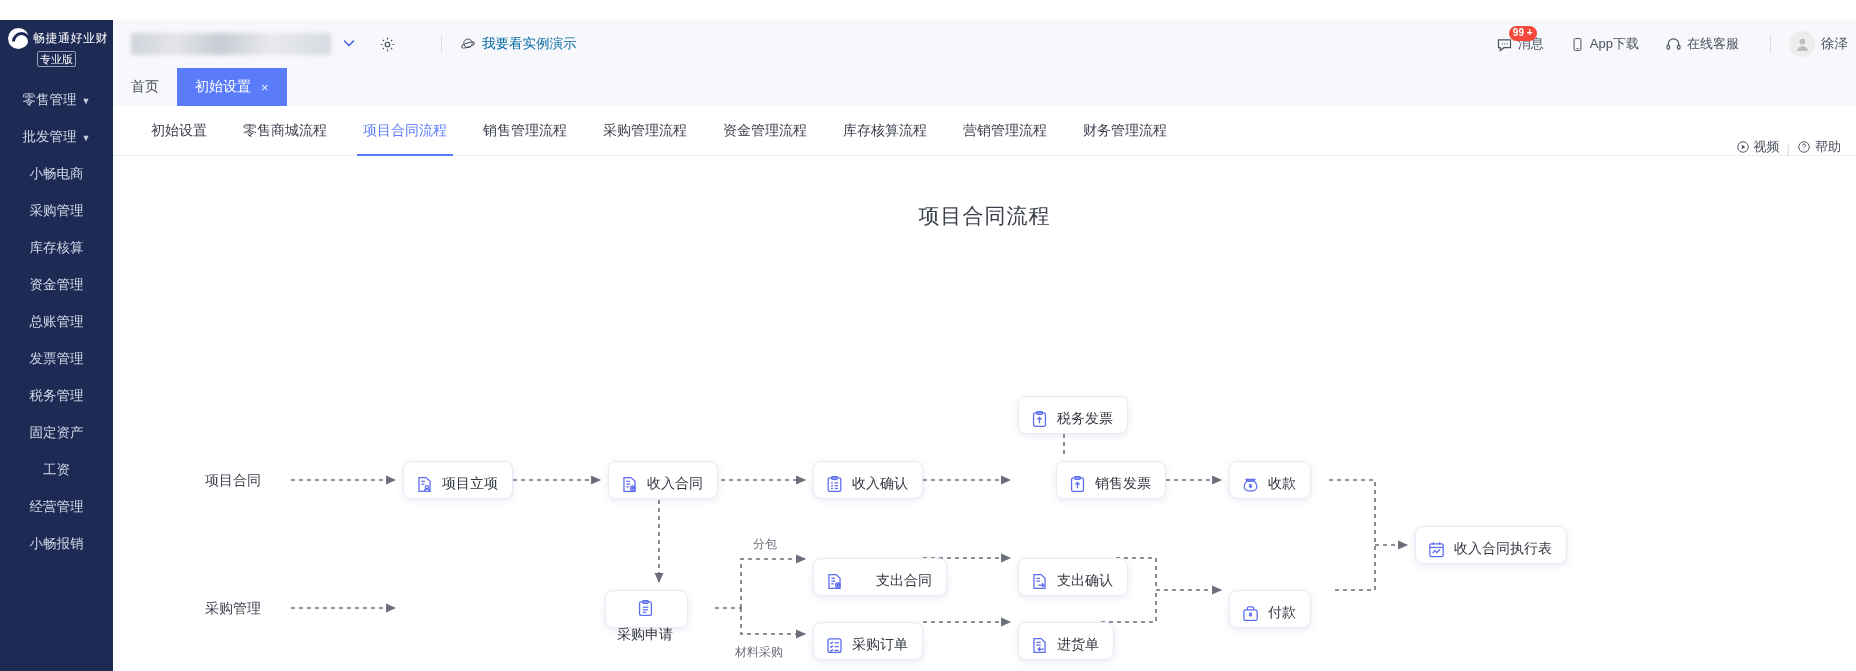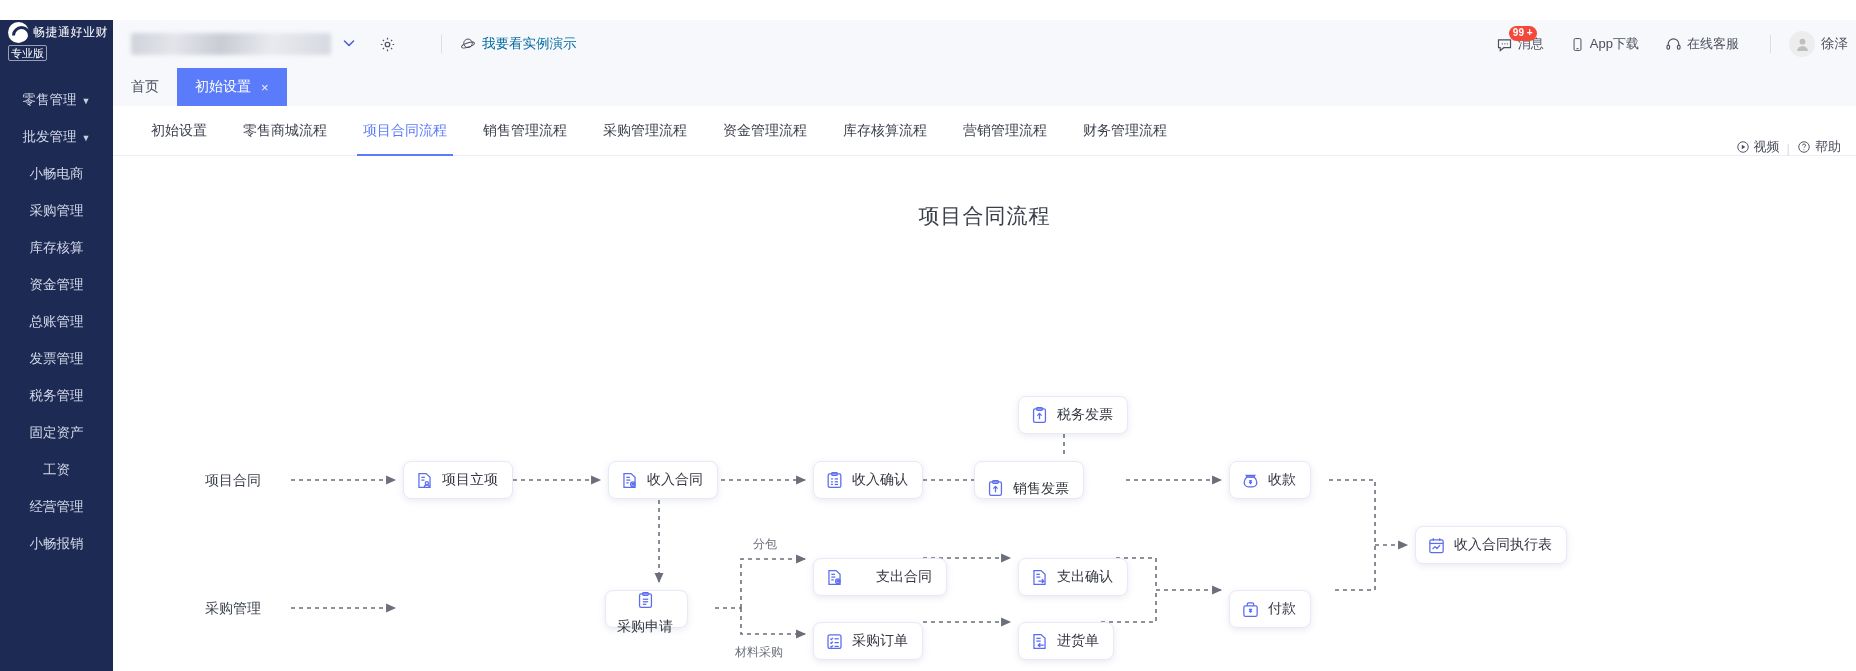--- a/index.html
+++ b/index.html
@@ -11,21 +11,21 @@
     font-size: 14px;
     -webkit-font-smoothing: antialiased;
   }
   .app { position: relative; width: 1856px; height: 671px; background:#fff; }
 
   
   .sidebar {
     position: absolute; left: 0; top: 20px; width: 113px; height: 651px;
     background: #1d2a54; overflow: hidden;
   }
-  .logo-wrap { height: 57px; padding: 2px 8px 0 8px; position: relative; }
+  .logo-wrap { height: 57px; padding: 8px 8px 0 8px; position: relative; text-align: center; }
   .logo-row { display: flex; align-items: center; gap: 4px; }
   .logo-mark {
     width: 21px; height: 21px; border-radius: 50%;
     background: #ffffff; position: relative; flex: none;
   }
   .logo-mark::before {
     content: ""; position: absolute; left: 4px; top: 4px;
     width: 13px; height: 13px; border-radius: 50%;
     border: 3px solid #1d2a54; border-bottom-color: transparent;
     transform: rotate(45deg);
@@ -120,21 +120,21 @@
     letter-spacing: 1px;
   }
 
   
   .canvas { position: relative; width: 1743px; height: 420px; }
   .row-label {
     position:absolute; font-size: 14px; color:#3a3f4b; white-space:nowrap;
   }
   .node {
     position: absolute; display: flex; align-items: center; gap: 8px;
-    height: 38px; padding: 0 14px 0 11px; background:#fff;
+    height: 38px; padding: 8px 14px 0 11px; background:#fff;
     border-radius: 8px; border: 1px solid #e7e9f5;
     box-shadow: 0 2px 7px rgba(90,100,160,.13);
     font-size: 14px; color:#32363f; white-space: nowrap; cursor: pointer;
   }
   .node .ic { width: 19px; height: 19px; flex: none; display:block; }
   .branch-label {
     position:absolute; font-size: 12px; color:#6b6f7b; white-space:nowrap;
   }
   svg.edges { position:absolute; left:0; top:0; width:1743px; height:420px; pointer-events:none; }
 </style>
@@ -404,21 +404,21 @@
 
       <div class="node" style="left:905px; top:166px;">
         <svg class="ic" viewBox="0 0 24 24" fill="none" stroke="#5b6cf0" stroke-width="1.6">
           <rect x="4.5" y="3.6" width="15" height="17" rx="2"></rect>
             <rect x="8.5" y="2" width="7" height="3.4" rx="1"></rect>
           <path d="M12 16.6V9.6M9.3 12.2 12 9.3l2.7 2.9"></path>
         </svg>
         <span>税务发票</span>
       </div>
 
-      <div class="node" style="left:861px; top:231px;align-items:flex-end;">
+      <div class="node" style="left:943px; top:231px;">
         <svg class="ic" viewBox="0 0 24 24" fill="none" stroke="#5b6cf0" stroke-width="1.6">
           <rect x="4.5" y="3.6" width="15" height="17" rx="2"></rect>
             <rect x="8.5" y="2" width="7" height="3.4" rx="1"></rect>
           <path d="M12 16.6V9.6M9.3 12.2 12 9.3l2.7 2.9"></path>
         </svg>
         <span>销售发票</span>
       </div>
 
       <div class="node" style="left:1116px; top:231px;">
         <svg class="ic" viewBox="0 0 24 24" fill="none" stroke="#5b6cf0" stroke-width="1.6">

